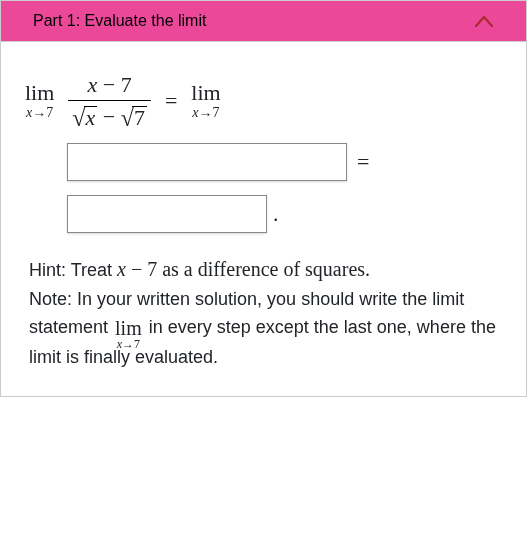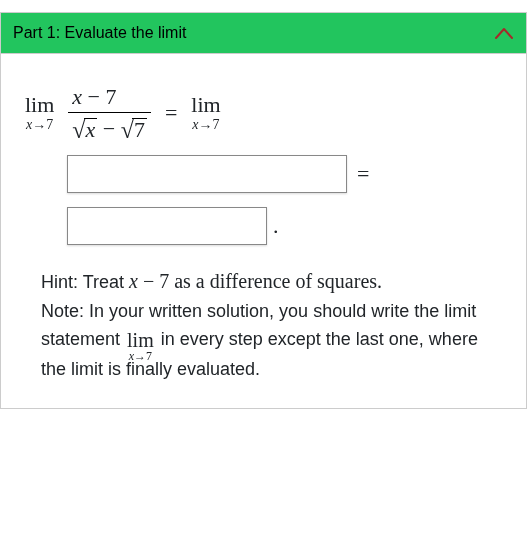--- a/index.html
+++ b/index.html
@@ -9,29 +9,28 @@
     font-family: Arial, Helvetica, sans-serif;
     background: #fff;
     width: 527px;
   }
   .card {
     border: 1px solid #ccc;
     border-top: none;
     width: 527px;
   }
   .header {
-    background: #22c55e;
+    background: #ec4899;
     border-top: 1px solid #ccc;
     border-bottom: 1px solid #ccc;
-    padding: 10px 12px;
+    padding: 10px 32px;
     display: flex;
     justify-content: space-between;
     align-items: center;
     cursor: pointer;
-    margin-top: 12px;
   }
   .chevron {
     color: #a52a2a;
     font-size: 20px;
     line-height: 1;
   }
   .body {
     padding: 22px 24px 24px 24px;
     color: #212529;
     font-size: 18px;
@@ -53,20 +52,21 @@
     font-size: 22px;
     line-height: 1;
   }
   .lim .sub {
     font-size: 14px;
     margin-top: 2px;
   }
   .frac {
     display: inline-flex;
     flex-direction: column;
+    align-items: center;
     font-family: 'Times New Roman', Times, serif;
     font-size: 22px;
     line-height: 1.2;
   }
   .frac .num { padding: 0 4px 2px 4px; }
   .frac .den {
     border-top: 1.5px solid #000;
     padding: 3px 4px 0 4px;
   }
   .eq {
@@ -107,21 +107,21 @@
   input.ans {
     height: 38px;
     border: 1px solid #888;
     background: #fff;
     box-shadow: 0 1px 2px rgba(0,0,0,0.15);
     padding: 4px 8px;
     font-size: 16px;
   }
   .ans-wide { width: 280px; }
   .ans-narrow { width: 200px; }
-  .note p { margin: 0 0 2px 16px; }
+  .note p { margin: 0 0 2px 4px; }
   .inline-lim {
     display: inline-flex;
     flex-direction: column;
     align-items: center;
     font-family: 'Times New Roman', Times, serif;
     line-height: 1;
     vertical-align: middle;
     position: relative;
     top: 6px;
     margin: 0 2px;

